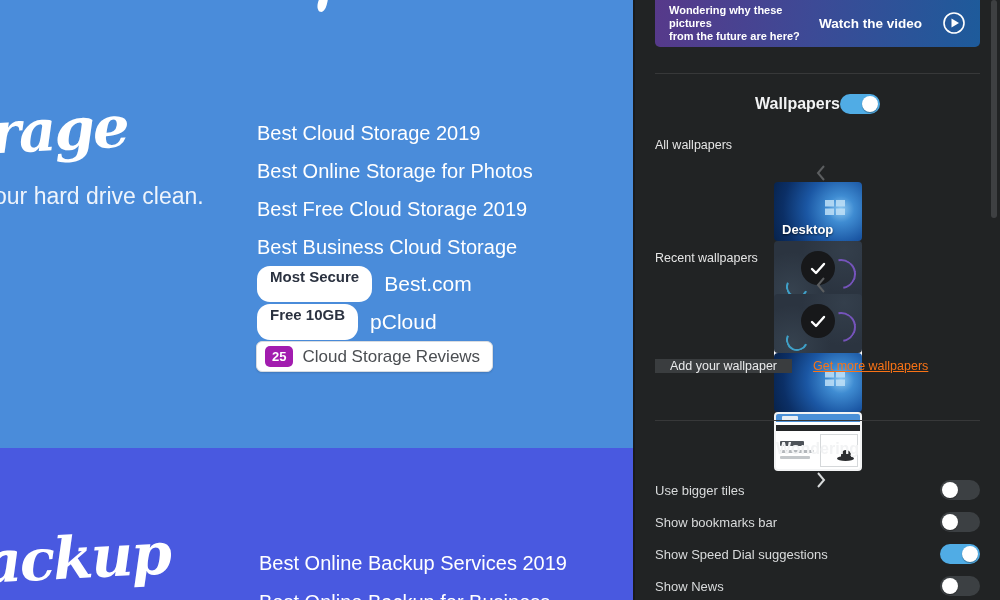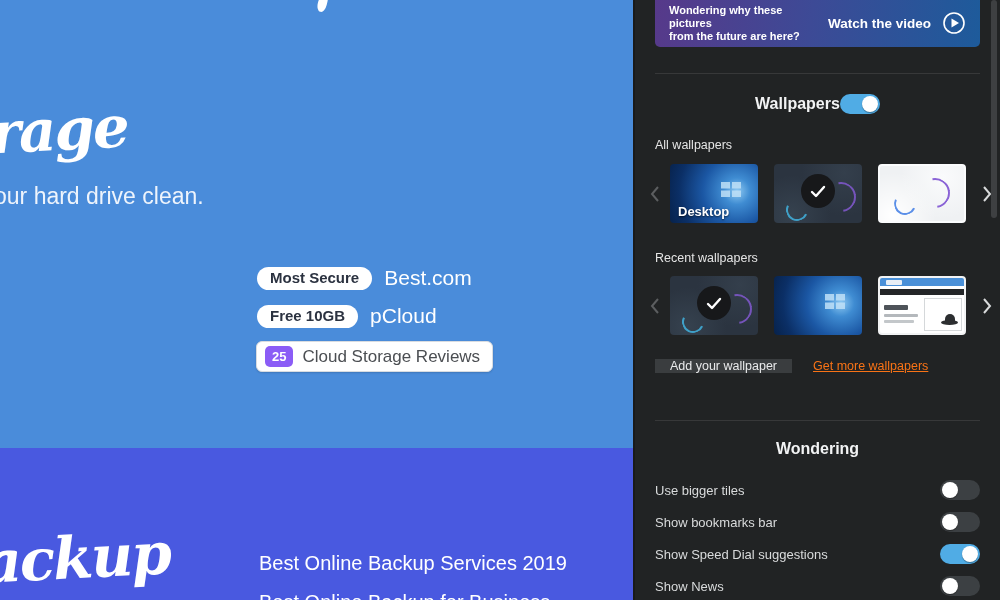--- a/index.html
+++ b/index.html
@@ -16,60 +16,60 @@
                  transform:rotate(-3deg); white-space:nowrap; }
   .script-stroke { position:absolute; left:318px; top:-6px; width:9px; height:18px;
                    background:#fff; border-radius:60% 40% 50% 50%; transform:rotate(14deg); }
   .tagline { position:absolute; left:-6px; top:183px; color:#eef4fc; font-size:23px; white-space:nowrap; }
 
   .link-col { position:absolute; left:257px; top:114px; }
   .plink { color:#fff; font-size:20px; line-height:38px; white-space:nowrap; cursor:pointer; }
 
   .badge-row { position:absolute; left:257px; display:flex; align-items:center; cursor:pointer; }
   .pill { background:#fff; color:#2b3240; font-size:15px; font-weight:bold;
-          padding:2px 13px 4px; border-radius:13px; margin-right:12px; white-space:nowrap; }
+          padding:2px 13px 17px; border-radius:13px; margin-right:12px; white-space:nowrap; }
   .badge-word { color:#fff; font-size:21px; white-space:nowrap; }
 
   .reviews-btn { position:absolute; left:256px; top:341px; display:flex; align-items:center;
                  background:#fff; border:1px solid #d9dce0; border-radius:6px; padding:4px 12px 4px 8px;
                  box-shadow:0 1px 2px rgba(0,0,0,.15); cursor:pointer; }
-  .count-badge { background:#8b5cf6; color:#fff; font-size:13px; font-weight:bold;
+  .count-badge { background:#a21caf; color:#fff; font-size:13px; font-weight:bold;
                  border-radius:5px; padding:3px 7px; margin-right:9px; }
   .reviews-label { color:#4b4e52; font-size:17px; white-space:nowrap; }
 
   .backup-links { position:absolute; left:259px; top:544px; }
   .backup-links .plink { line-height:39px; }
 
   
   .panel { position:absolute; left:633px; top:0; width:367px; height:600px;
            background:#212324; border-left:2px solid #191a1b; }
 
   .banner { position:absolute; left:20px; top:-7px; width:325px; height:54px; border-radius:5px;
             background:linear-gradient(98deg,#57398a 0%, #3d4a96 48%, #1d5b9b 100%);
             display:flex; align-items:center; justify-content:space-between;
             padding:6px 14px 0; cursor:pointer; }
   .banner-msg { color:#fff; font-size:11px; font-weight:bold; line-height:13px; width:172px; }
-  .banner-cta { display:flex; align-items:center; gap:11px; color:#fff; }
+  .banner-cta { display:flex; align-items:center; gap:20px; color:#fff; }
   .banner-cta-label { font-size:13.5px; font-weight:bold; white-space:nowrap; }
 
   .divider { position:absolute; left:20px; width:325px; height:1px; background:#373839; }
 
   .sect-head-row { position:absolute; left:20px; width:325px; display:flex;
                    align-items:center; justify-content:center; }
   .sect-title { color:#f2f3f4; font-size:16px; font-weight:bold; }
   .sub-label { position:absolute; left:20px; color:#e5e5e5; font-size:12.5px; }
 
   .toggle { width:40px; height:20px; border-radius:10px; background:#3c4043; position:relative;
             flex:0 0 auto; cursor:pointer; }
   .toggle .knob { position:absolute; top:2px; left:2px; width:16px; height:16px; border-radius:50%;
                   background:#fff; box-shadow:0 1px 1px rgba(0,0,0,.35); }
   .toggle.on { background:#50ace5; }
   .toggle.on .knob { left:auto; right:2px; }
 
-  .carousel { position:absolute; left:10px; width:352px; display:flex; align-items:center; }
+  .carousel { position:absolute; left:10px; width:352px; display:flex; align-items:center;flex-direction:column; }
   .chev { width:20px; display:flex; justify-content:center; cursor:pointer; }
   .thumb { width:88px; height:59px; border-radius:4px; margin-left:5px; margin-right:11px;
            position:relative; overflow:hidden; cursor:pointer; flex:0 0 auto; }
   .thumb:last-of-type { margin-right:5px; }
 
   .t-win { background:radial-gradient(circle at 76% 46%, #8ec9f2 0%, #3f8cd2 18%, #1b57a4 46%, #0b2f66 78%, #07224b 100%); }
   .win-glyph { position:absolute; left:58%; top:30%; width:20px; height:15px; opacity:.85; }
   .desk-label { position:absolute; left:8px; bottom:4px; color:#fff; font-size:13px; font-weight:bold;
                 text-shadow:0 1px 2px rgba(0,0,0,.65); }
 
@@ -122,20 +122,26 @@
 </head>
 <body>
 
 <div class="page">
 
   <div class="sec-storage">
     <div class="script-stroke"></div>
     <div class="script-word" style="left:-10px; top:96px;">rage</div>
     <div class="tagline">our hard drive clean.</div>
 
+    <div class="link-col">
+      <div class="plink">Best Cloud Storage 2019</div>
+      <div class="plink">Best Online Storage for Photos</div>
+      <div class="plink">Best Free Cloud Storage 2019</div>
+      <div class="plink">Best Business Cloud Storage</div>
+    </div>
 
     <div class="badge-row" style="top:266px;">
       <span class="pill">Most Secure</span>
       <span class="badge-word">Best.com</span>
     </div>
     <div class="badge-row" style="top:304px;">
       <span class="pill">Free 10GB</span>
       <span class="badge-word">pCloud</span>
     </div>
 

